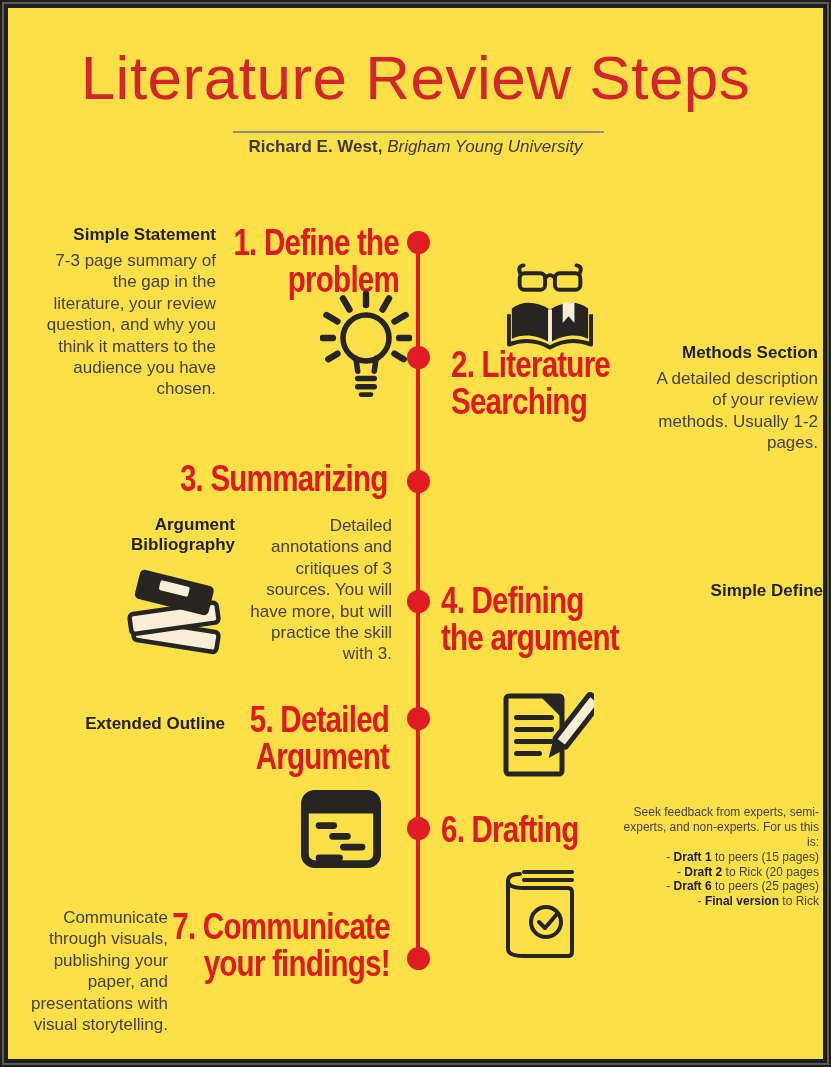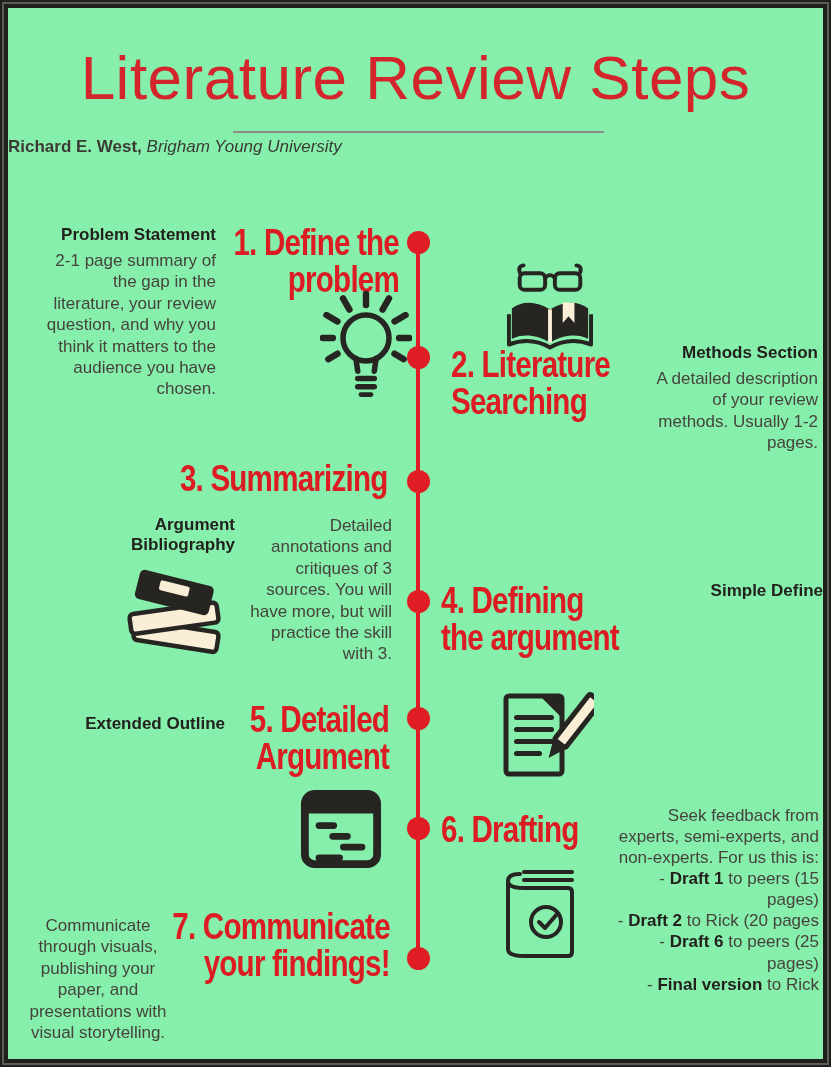--- a/index.html
+++ b/index.html
@@ -6,50 +6,50 @@
   *{box-sizing:border-box;}
   #frame{
     position:relative;width:831px;height:1067px;
     background:#1f1f1c;overflow:hidden;
     font-family:"Liberation Sans",sans-serif;
   }
   #frame::before{
     content:"";position:absolute;inset:2px;border:2px solid #5d5d55;z-index:5;pointer-events:none;
   }
   #canvas{
-    position:absolute;inset:8px;background:#86efac;z-index:1;
+    position:absolute;inset:8px;background:#fde047;z-index:1;
   }
   .abs{position:absolute;}
   
   .title{
     left:0;top:34px;width:100%;text-align:center;
     font-size:62px;font-weight:400;color:#d3252b;letter-spacing:0.5px;
   }
   .divider{left:225px;top:123px;width:371px;height:2px;background:#8f8d86;}
   .subtitle{
-    left:0;top:129px;width:100%;text-align:left;
+    left:0;top:129px;width:100%;text-align:center;
     font-size:17px;color:#3c3a35;font-weight:700;
   }
   .subtitle i{font-weight:400;}
   
   .tl-line{left:408px;top:234px;width:4px;height:718px;background:#e01c24;}
   .tl-dot{width:23px;height:23px;border-radius:50%;background:#e01c24;}
   
   .step-heading{
     color:#dc1b22;font-weight:700;font-size:37px;line-height:1.0;
     letter-spacing:-1px;white-space:nowrap;
   }
   .step-heading.right{text-align:right;transform:scaleX(0.8);transform-origin:100% 0;}
   .step-heading.left{text-align:left;transform:scaleX(0.8);transform-origin:0 0;}
   
   .note-title{font-size:17px;font-weight:700;color:#23211d;line-height:1.18;}
   .note-body{font-size:17px;color:#46433c;line-height:1.26;margin-top:5px;}
   .alignR{text-align:right;}
   .alignL{text-align:right;}
-  .fb{font-size:17px;color:#46433c;line-height:1.24;}
+  .fb{font-size:12px;color:#46433c;line-height:1.24;}
   .fb b{color:#23211d;}
   svg{display:block;}
 </style>
 </head>
 <body>
 
 <div id="frame">
 <div id="canvas">
 
   <div class="abs title">Literature Review Steps</div>
@@ -88,22 +88,22 @@
   </div>
   <div class="abs step-heading left" style="left:433px;top:803px;">
     <div>6. Drafting</div>
   </div>
   <div class="abs step-heading right" style="right:433px;top:900px;">
     <div>7. Communicate</div>
     <div>your findings!</div>
   </div>
 
   <div class="abs alignR" style="left:30px;top:217px;width:178px;">
-    <div class="note-title">Problem Statement</div>
-    <div class="note-body">2-1 page summary of the gap in the literature, your review question, and why you think it matters to the audience you have chosen.</div>
+    <div class="note-title">Simple Statement</div>
+    <div class="note-body">7-3 page summary of the gap in the literature, your review question, and why you think it matters to the audience you have chosen.</div>
   </div>
 
   <div class="abs alignL" style="left:638px;top:335px;width:172px;">
     <div class="note-title">Methods Section</div>
     <div class="note-body">A detailed description of your review methods. Usually 1-2 pages.</div>
   </div>
 
   <div class="abs alignR" style="left:122px;top:507px;width:105px;">
     <div class="note-title">Argument Bibliography</div>
   </div>
@@ -121,21 +121,21 @@
 
   <div class="abs alignL fb" style="left:603px;top:797px;width:208px;">
     <div>Seek feedback from experts, semi-experts, and non-experts. For us this is:</div>
     <div><span>- </span><b>Draft 1</b><span> to peers (15 pages)</span></div>
     <div><span>- </span><b>Draft 2</b><span> to Rick (20 pages</span></div>
     <div><span>- </span><b>Draft 6</b><span> to peers (25 pages)</span></div>
     <div><span>- </span><b>Final version</b><span> to Rick</span></div>
   </div>
 
   <div class="abs alignR" style="left:20px;top:895px;width:140px;">
-    <div class="note-body" style="margin-top:12px;text-align:center;">Communicate through visuals, publishing your paper, and presentations with visual storytelling.</div>
+    <div class="note-body" style="margin-top:4px;">Communicate through visuals, publishing your paper, and presentations with visual storytelling.</div>
   </div>
 
   <div class="abs" style="left:312px;top:282px;">
     <svg width="92" height="120" viewBox="0 0 100 130">
       <g stroke="#262522" stroke-width="7" stroke-linecap="round">
         <line x1="50" y1="16" x2="50" y2="4"></line>
         <line x1="68" y1="21" x2="75" y2="9"></line>
         <line x1="32" y1="21" x2="25" y2="9"></line>
         <line x1="81" y1="34" x2="93" y2="27"></line>
         <line x1="19" y1="34" x2="7" y2="27"></line>

